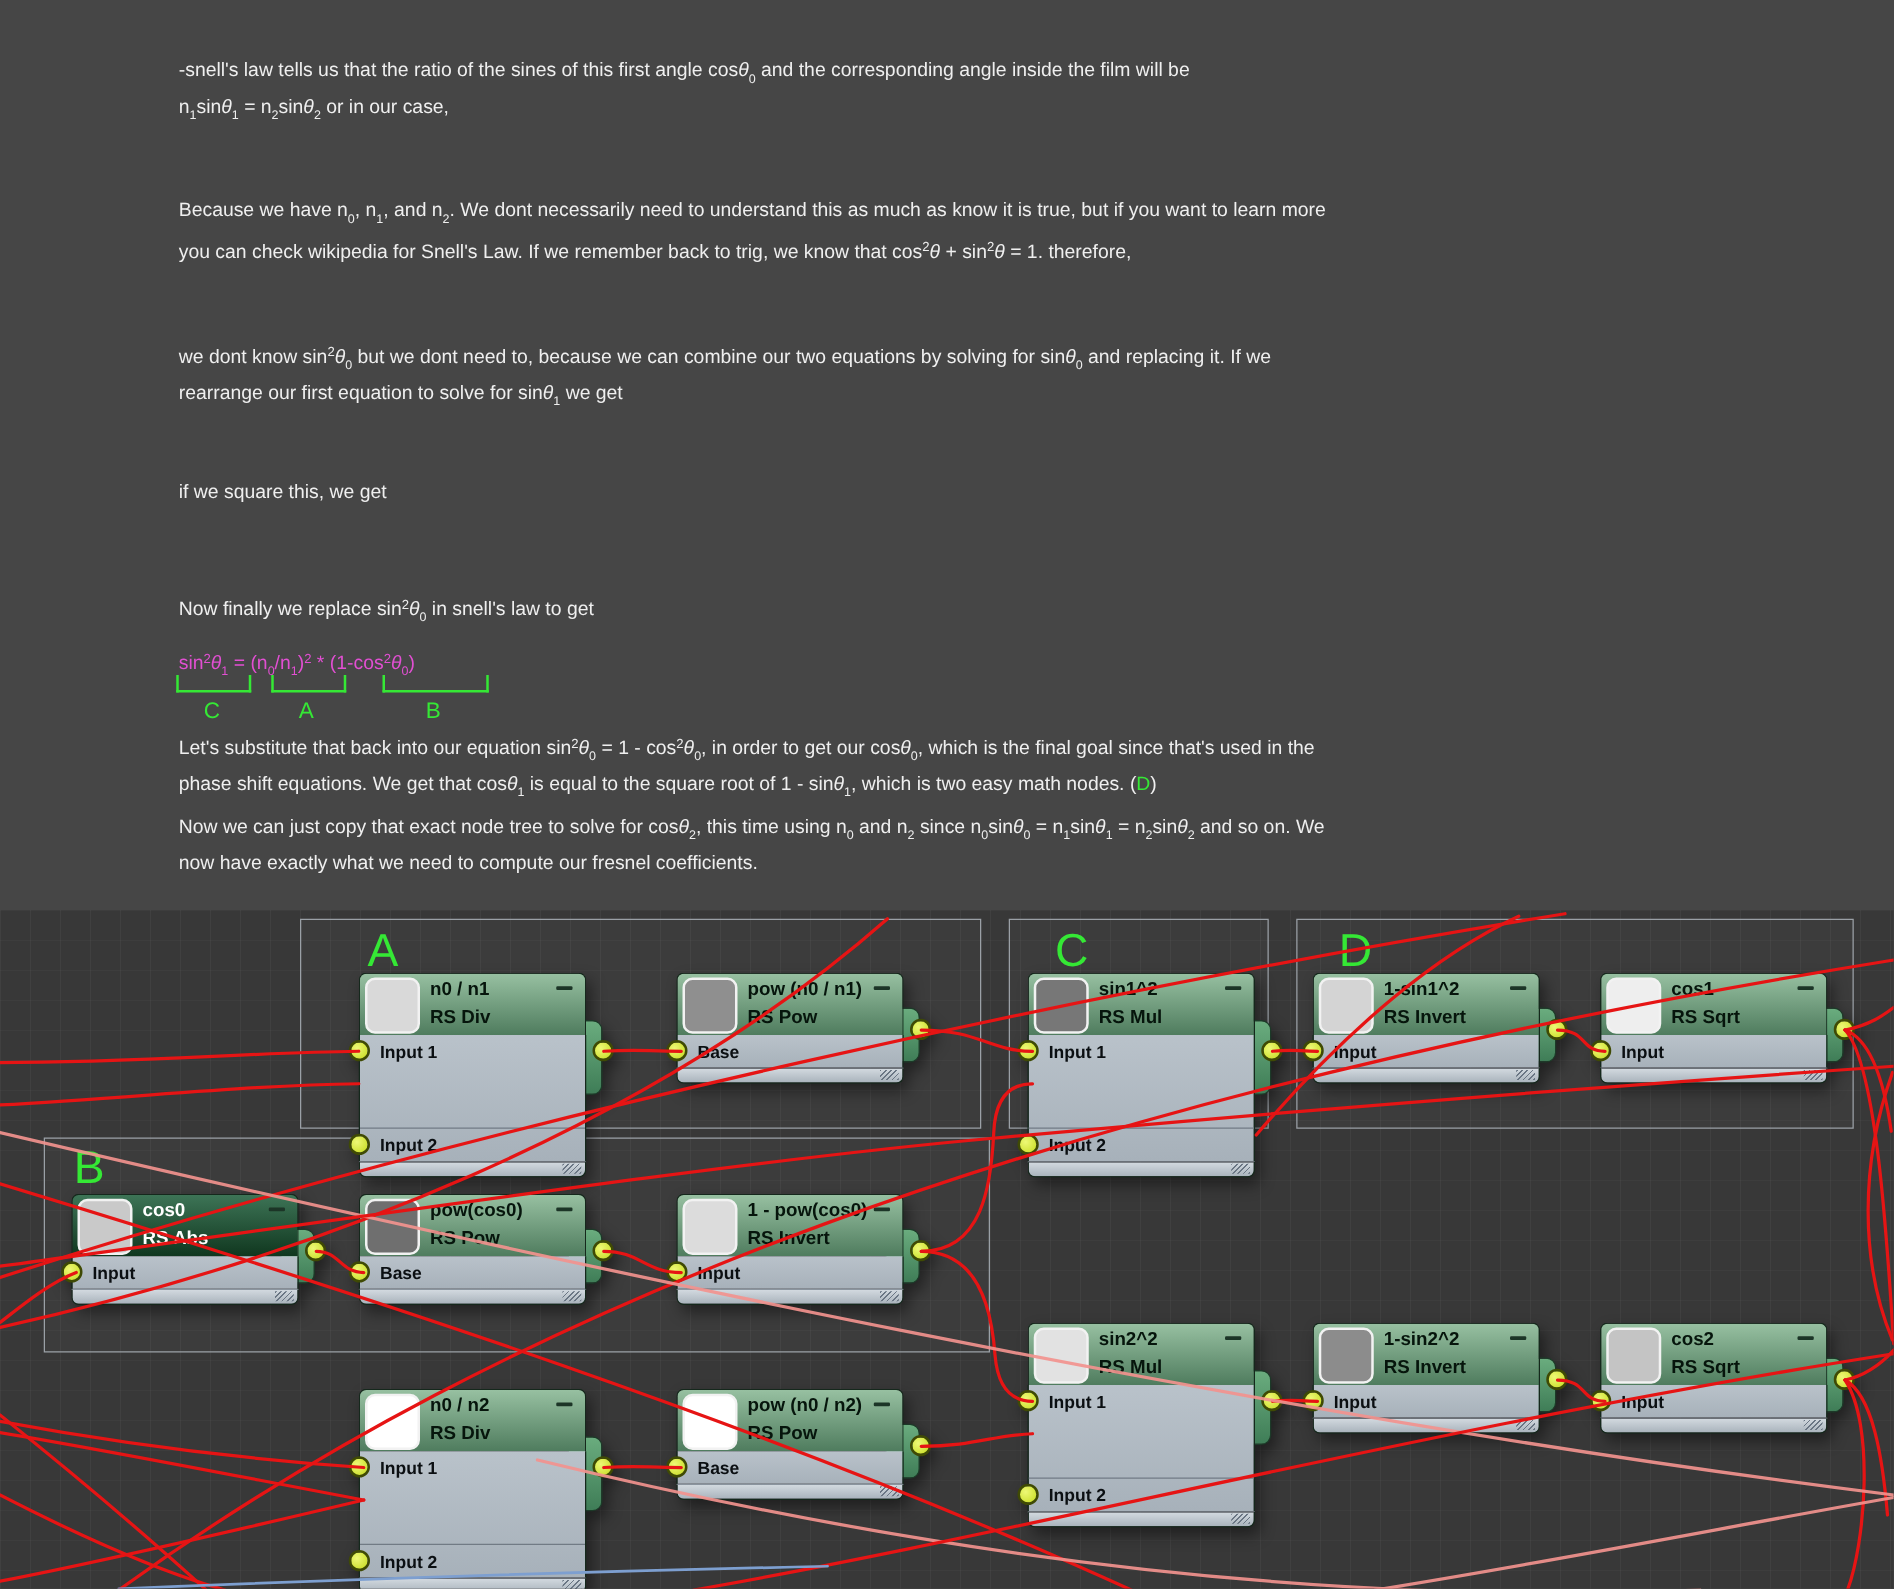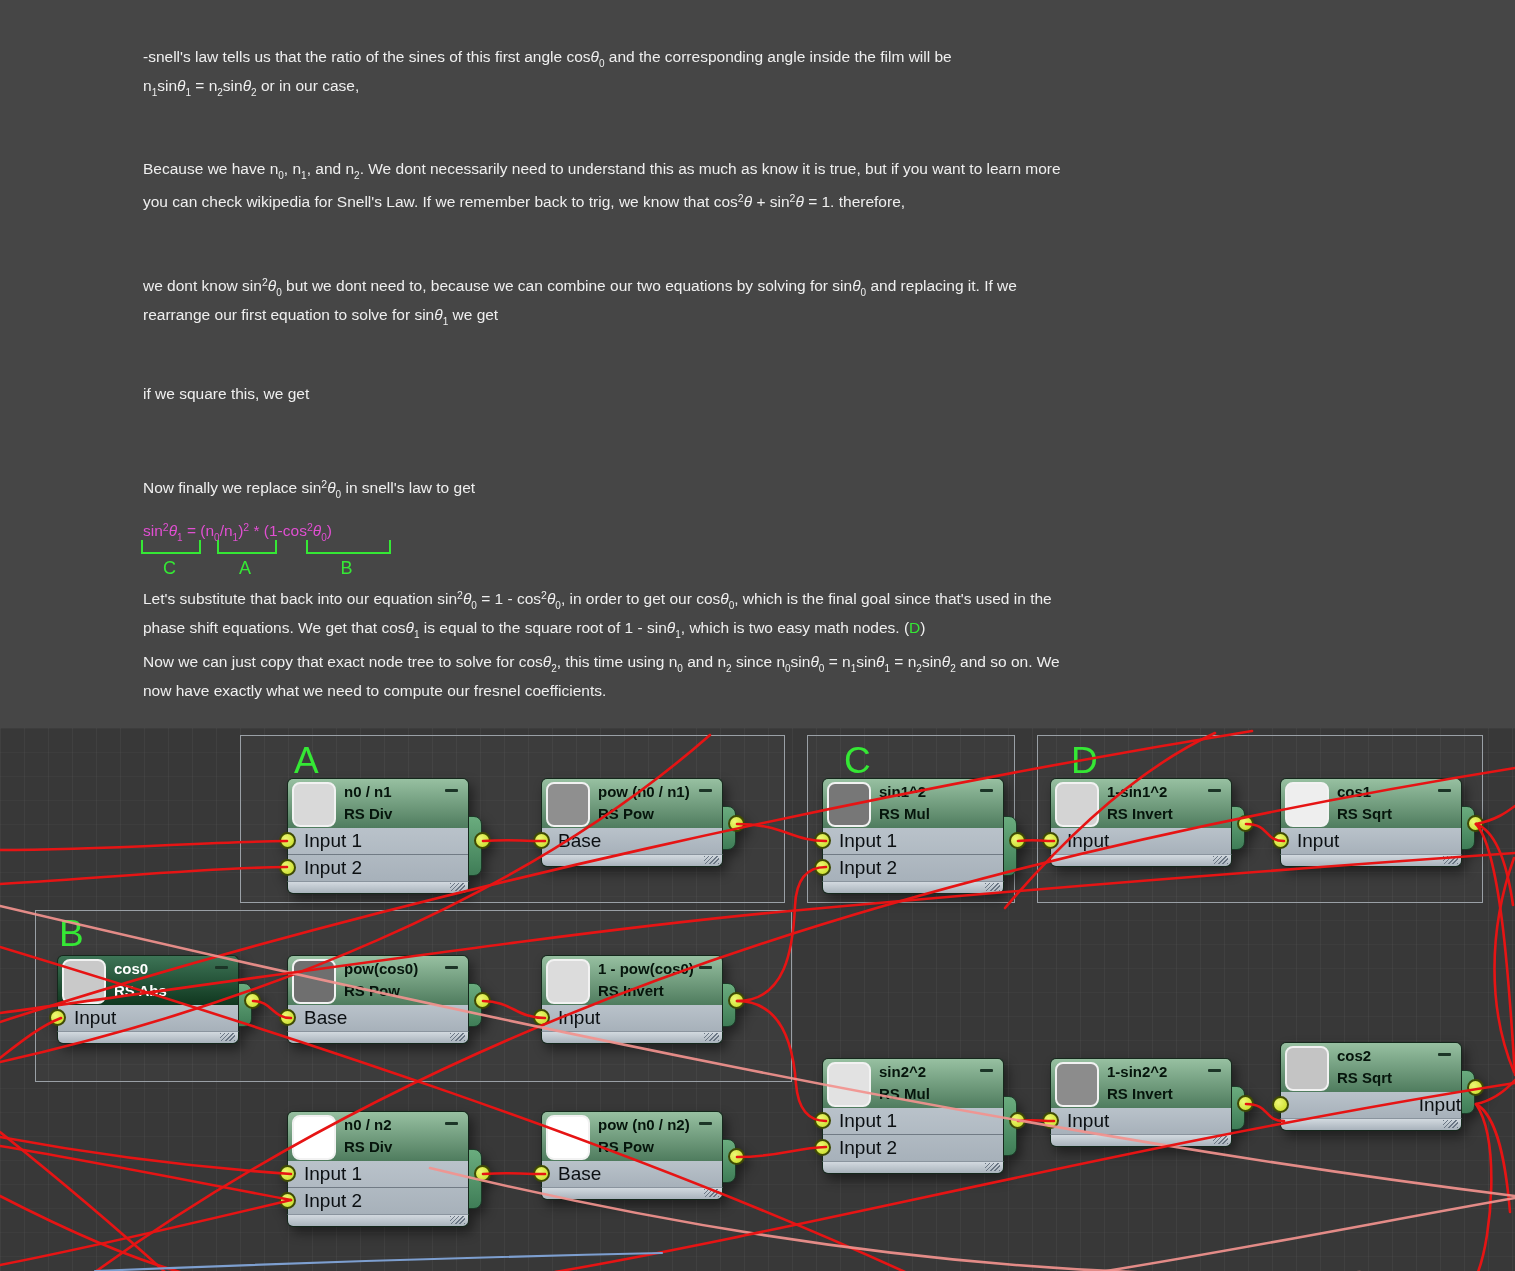--- a/index.html
+++ b/index.html
@@ -30,22 +30,22 @@
   .node-head{position:relative;height:50px;background:linear-gradient(#97c0a1,#4f7c5e);
              border:1px solid #15281c;border-bottom:none;border-radius:6px 6px 0 0;box-sizing:border-box;}
   .node.dark .node-head{background:linear-gradient(#3d7456,#10371f);}
   .thumb{position:absolute;left:4px;top:3px;width:40px;height:41px;border:2px solid #f2f2f2;border-radius:8px;}
   .n-title{position:absolute;left:56px;top:4px;font-size:15px;font-weight:bold;color:#06150c;white-space:nowrap;}
   .n-type{position:absolute;left:56px;top:26px;font-size:15px;font-weight:bold;color:#06150c;}
   .node.dark .n-title,.node.dark .n-type{color:#ffffff;}
   .minus{position:absolute;right:10px;top:10px;width:13px;height:3px;background:#1c3527;border-radius:1px;}
   .node-body{position:relative;background:linear-gradient(#b9c2ca,#a7b1ba);
              border-left:1px solid #15281c;border-right:1px solid #15281c;}
-  .port-row{position:relative;height:26px;line-height:26px;padding-left:16px;font-size:19px;color:#0b0f12;}
-  .port-row+.port-row{border-top:1px solid #717b85;}
+  .port-row{position:relative;height:26px;line-height:26px;padding-left:16px;font-size:14px;color:#0b0f12;font-weight:bold;}
+  .port-row+.port-row{border-top:1px solid #717b85;margin-top:48px;}
   .port{position:absolute;width:17px;height:17px;border-radius:50%;
         background:radial-gradient(circle at 35% 35%,#eef876,#c4da1e);
         border:2px solid #3f4a04;box-sizing:border-box;z-index:3;}
   .port.in{left:-9px;top:4px;}
   .port.out{left:187px;}
   .node-foot{height:13px;background:linear-gradient(#d2d9df,#a9b3bc);border:1px solid #15281c;
              border-top:1px solid #8a949e;border-radius:0 0 6px 6px;position:relative;box-sizing:border-box;}
   .grip{position:absolute;right:3px;bottom:2px;width:15px;height:8px;
         background:repeating-linear-gradient(135deg,#6a7684 0 1px,transparent 1px 3px);}
   #wires{position:absolute;top:0;left:0;z-index:5;pointer-events:none;}
@@ -243,21 +243,21 @@
       <div class="minus"></div>
     </div>
     <div class="node-body">
         <div class="port-row"><span class="port in"></span><span>Input</span></div>
       </div>
     <div class="node-foot">
       <div class="grip"></div>
     </div>
     <span class="port out" style="top: 37px;"></span>
   </div>
-    <div class="node" style="left: 1280px; top: 314px; text-align: right;">
+    <div class="node" style="left: 1280px; top: 330px;">
     <div class="out-tab" style="top: 28px; height: 42px;"></div>
     <div class="node-head">
       <div class="thumb" style="background: rgb(196, 196, 196);"></div>
       <div class="n-title">cos2</div>
       <div class="n-type">RS Sqrt</div>
       <div class="minus"></div>
     </div>
     <div class="node-body">
         <div class="port-row"><span class="port in"></span><span>Input</span></div>
       </div>

